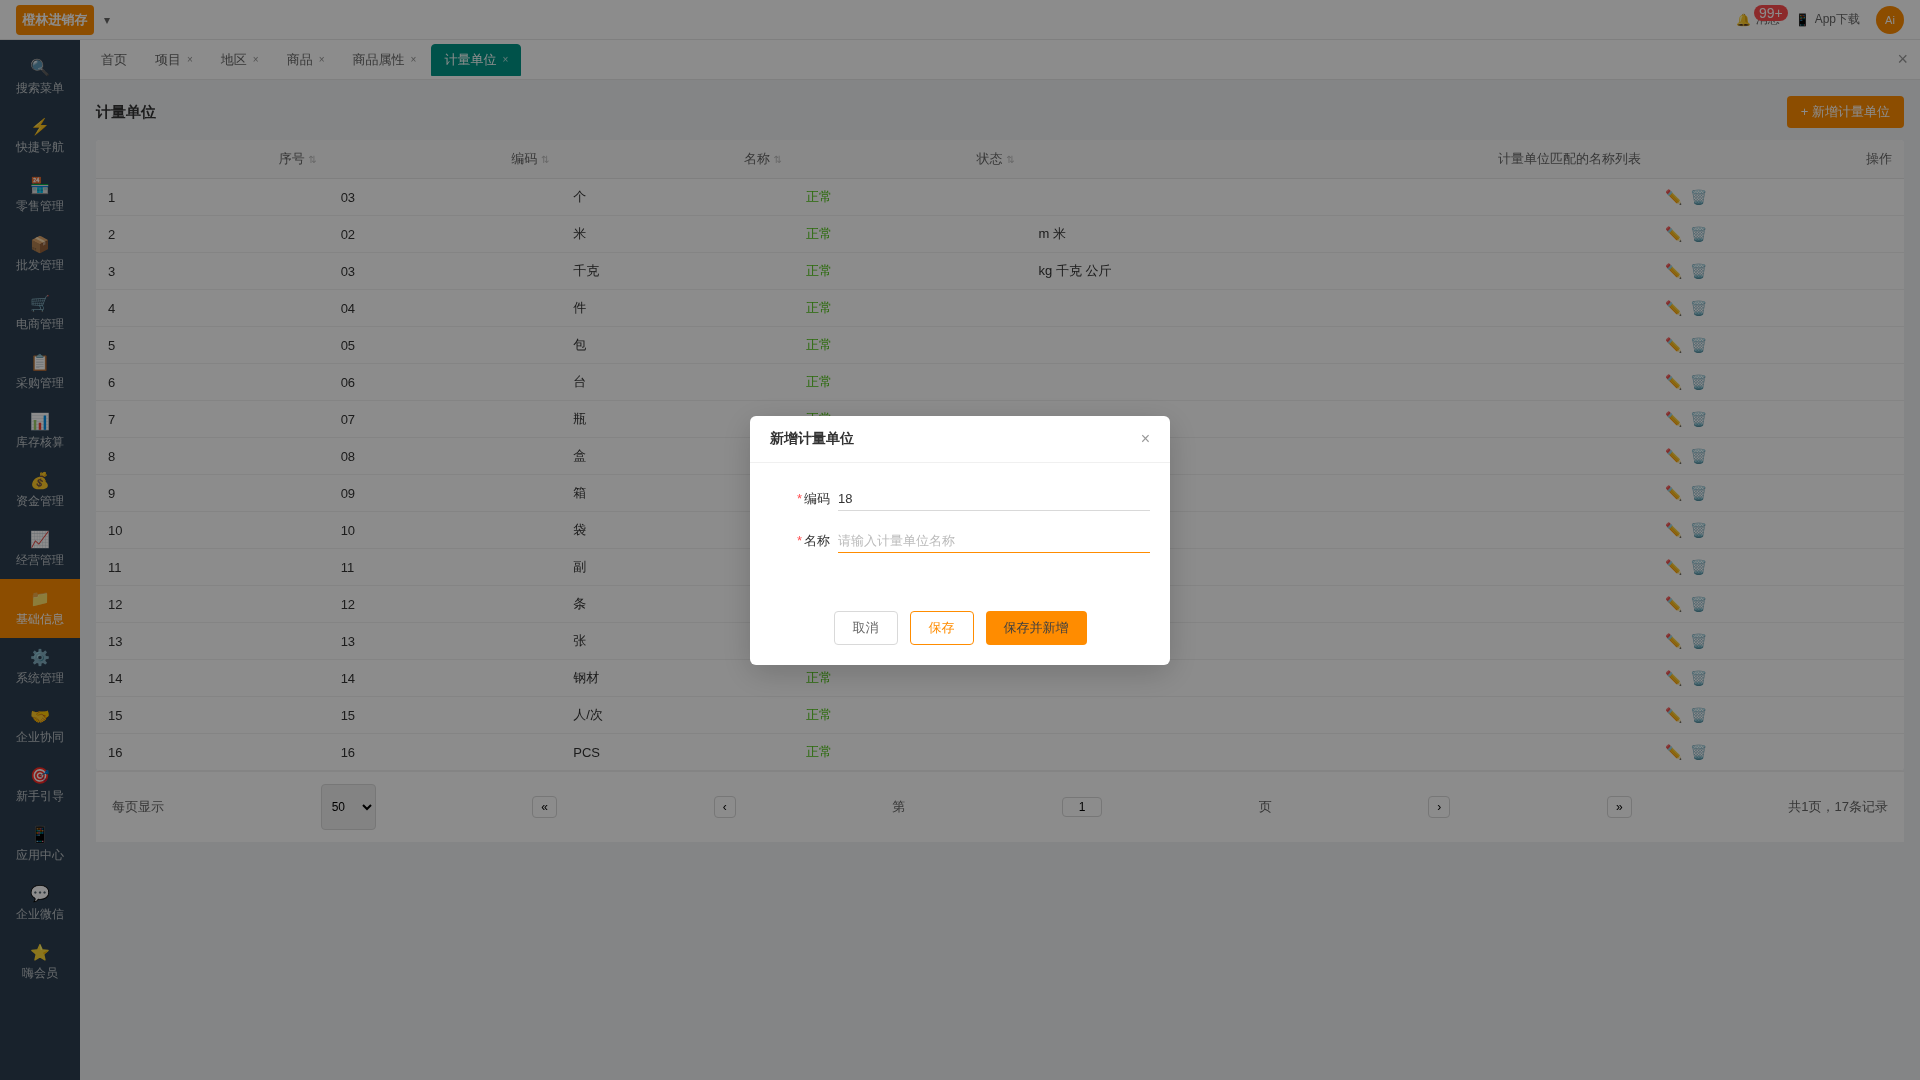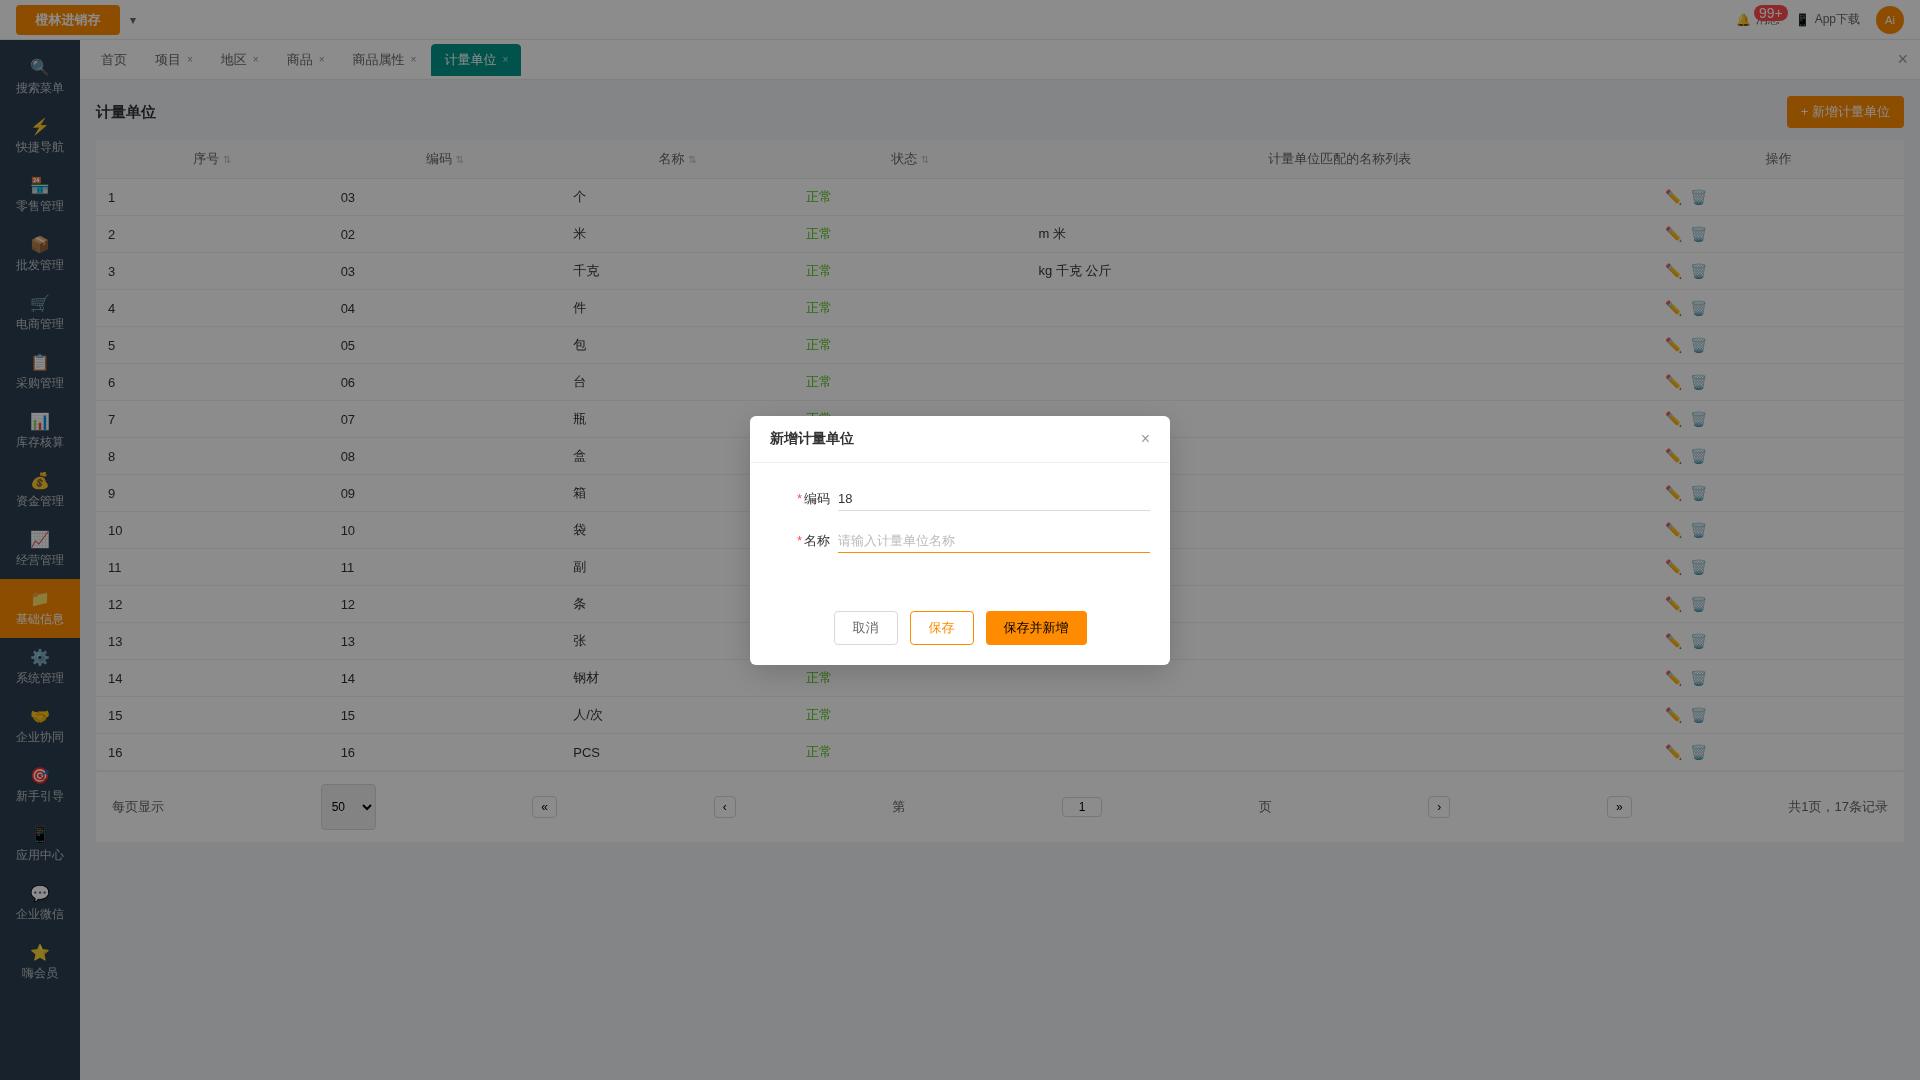--- a/index.html
+++ b/index.html
@@ -10,21 +10,21 @@
       height: 40px;
       background: #fff;
       display: flex;
       align-items: center;
       justify-content: space-between;
       padding: 0 16px;
       border-bottom: 1px solid #e8e8e8;
       flex-shrink: 0;
     }
     .topbar-left { display: flex; align-items: center; gap: 10px; }
-    .logo { width: 104px; height: 30px; background: #ff8c00; border-radius: 4px; display: flex; align-items: center; justify-content: center; color: #fff; font-size: 12px; font-weight: bold; }
+    .logo { width: 78px; height: 30px; background: #ff8c00; border-radius: 4px; display: flex; align-items: center; justify-content: center; color: #fff; font-size: 12px; font-weight: bold; }
     .topbar-dropdown { display: flex; align-items: center; gap: 4px; color: #666; cursor: pointer; font-size: 12px; }
     .topbar-right { display: flex; align-items: center; gap: 16px; }
     .topbar-badge { position: relative; display: inline-flex; align-items: center; gap: 4px; color: #666; font-size: 12px; }
     .badge-num { background: #ff4d4f; color: #fff; border-radius: 10px; padding: 0 5px; font-size: 14px; position: absolute; top: -6px; right: -8px; }
     .avatar { width: 28px; height: 28px; background: #ff8c00; border-radius: 50%; display: flex; align-items: center; justify-content: center; color: #fff; font-size: 11px; }
 
     
     .main-layout { display: flex; flex: 1; overflow: hidden; }
 
     
@@ -96,21 +96,21 @@
     .page-title { font-size: 15px; font-weight: bold; color: #333; }
     .btn-add { background: #ff8c00; color: #fff; border: none; padding: 7px 14px; border-radius: 4px; cursor: pointer; font-size: 13px; }
 
     
     .table-wrapper { background: #fff; border-radius: 4px; overflow: hidden; }
     table { width: 100%; border-collapse: collapse; }
     th {
       background: #fafafa;
       border-bottom: 1px solid #e8e8e8;
       padding: 10px 12px;
-      text-align: center;
+      text-align: right;
       color: #666;
       font-weight: normal;
       font-size: 13px;
     }
     th .sort-icon { color: #bbb; font-size: 10px; }
     td { padding: 9px 12px; border-bottom: 1px solid #f0f0f0; font-size: 13px; color: #333; }
     .status-normal { color: #52c41a; }
     .action-btns { display: flex; gap: 8px; }
     .action-btn { background: none; border: none; cursor: pointer; color: #666; font-size: 14px; }
 
@@ -171,21 +171,21 @@
     .form-input.focused { border-bottom-color: #ff8c00; }
     .form-input::placeholder { color: #bbb; }
     .modal-footer {
       display: flex;
       justify-content: center;
       gap: 12px;
       padding: 16px 20px 20px;
     }
     .btn-cancel { border: 1px solid #d9d9d9; background: #fff; padding: 7px 18px; border-radius: 4px; cursor: pointer; font-size: 13px; color: #666; }
     .btn-save { border: 1px solid #ff8c00; background: #fff; color: #ff8c00; padding: 7px 18px; border-radius: 4px; cursor: pointer; font-size: 13px; }
-    .btn-save-continue { background: #ff8c00; color: #000000; border: none; padding: 7px 18px; border-radius: 4px; cursor: pointer; font-size: 13px; }
+    .btn-save-continue { background: #ff8c00; color: #404040; border: none; padding: 7px 18px; border-radius: 4px; cursor: pointer; font-size: 13px; }
   </style>
 </head>
 <body>
 
 <div class="topbar">
   <div class="topbar-left">
     <div class="logo">
       <span style="font-size:13px;">橙林进销存</span>
     </div>
     <div class="topbar-dropdown">

